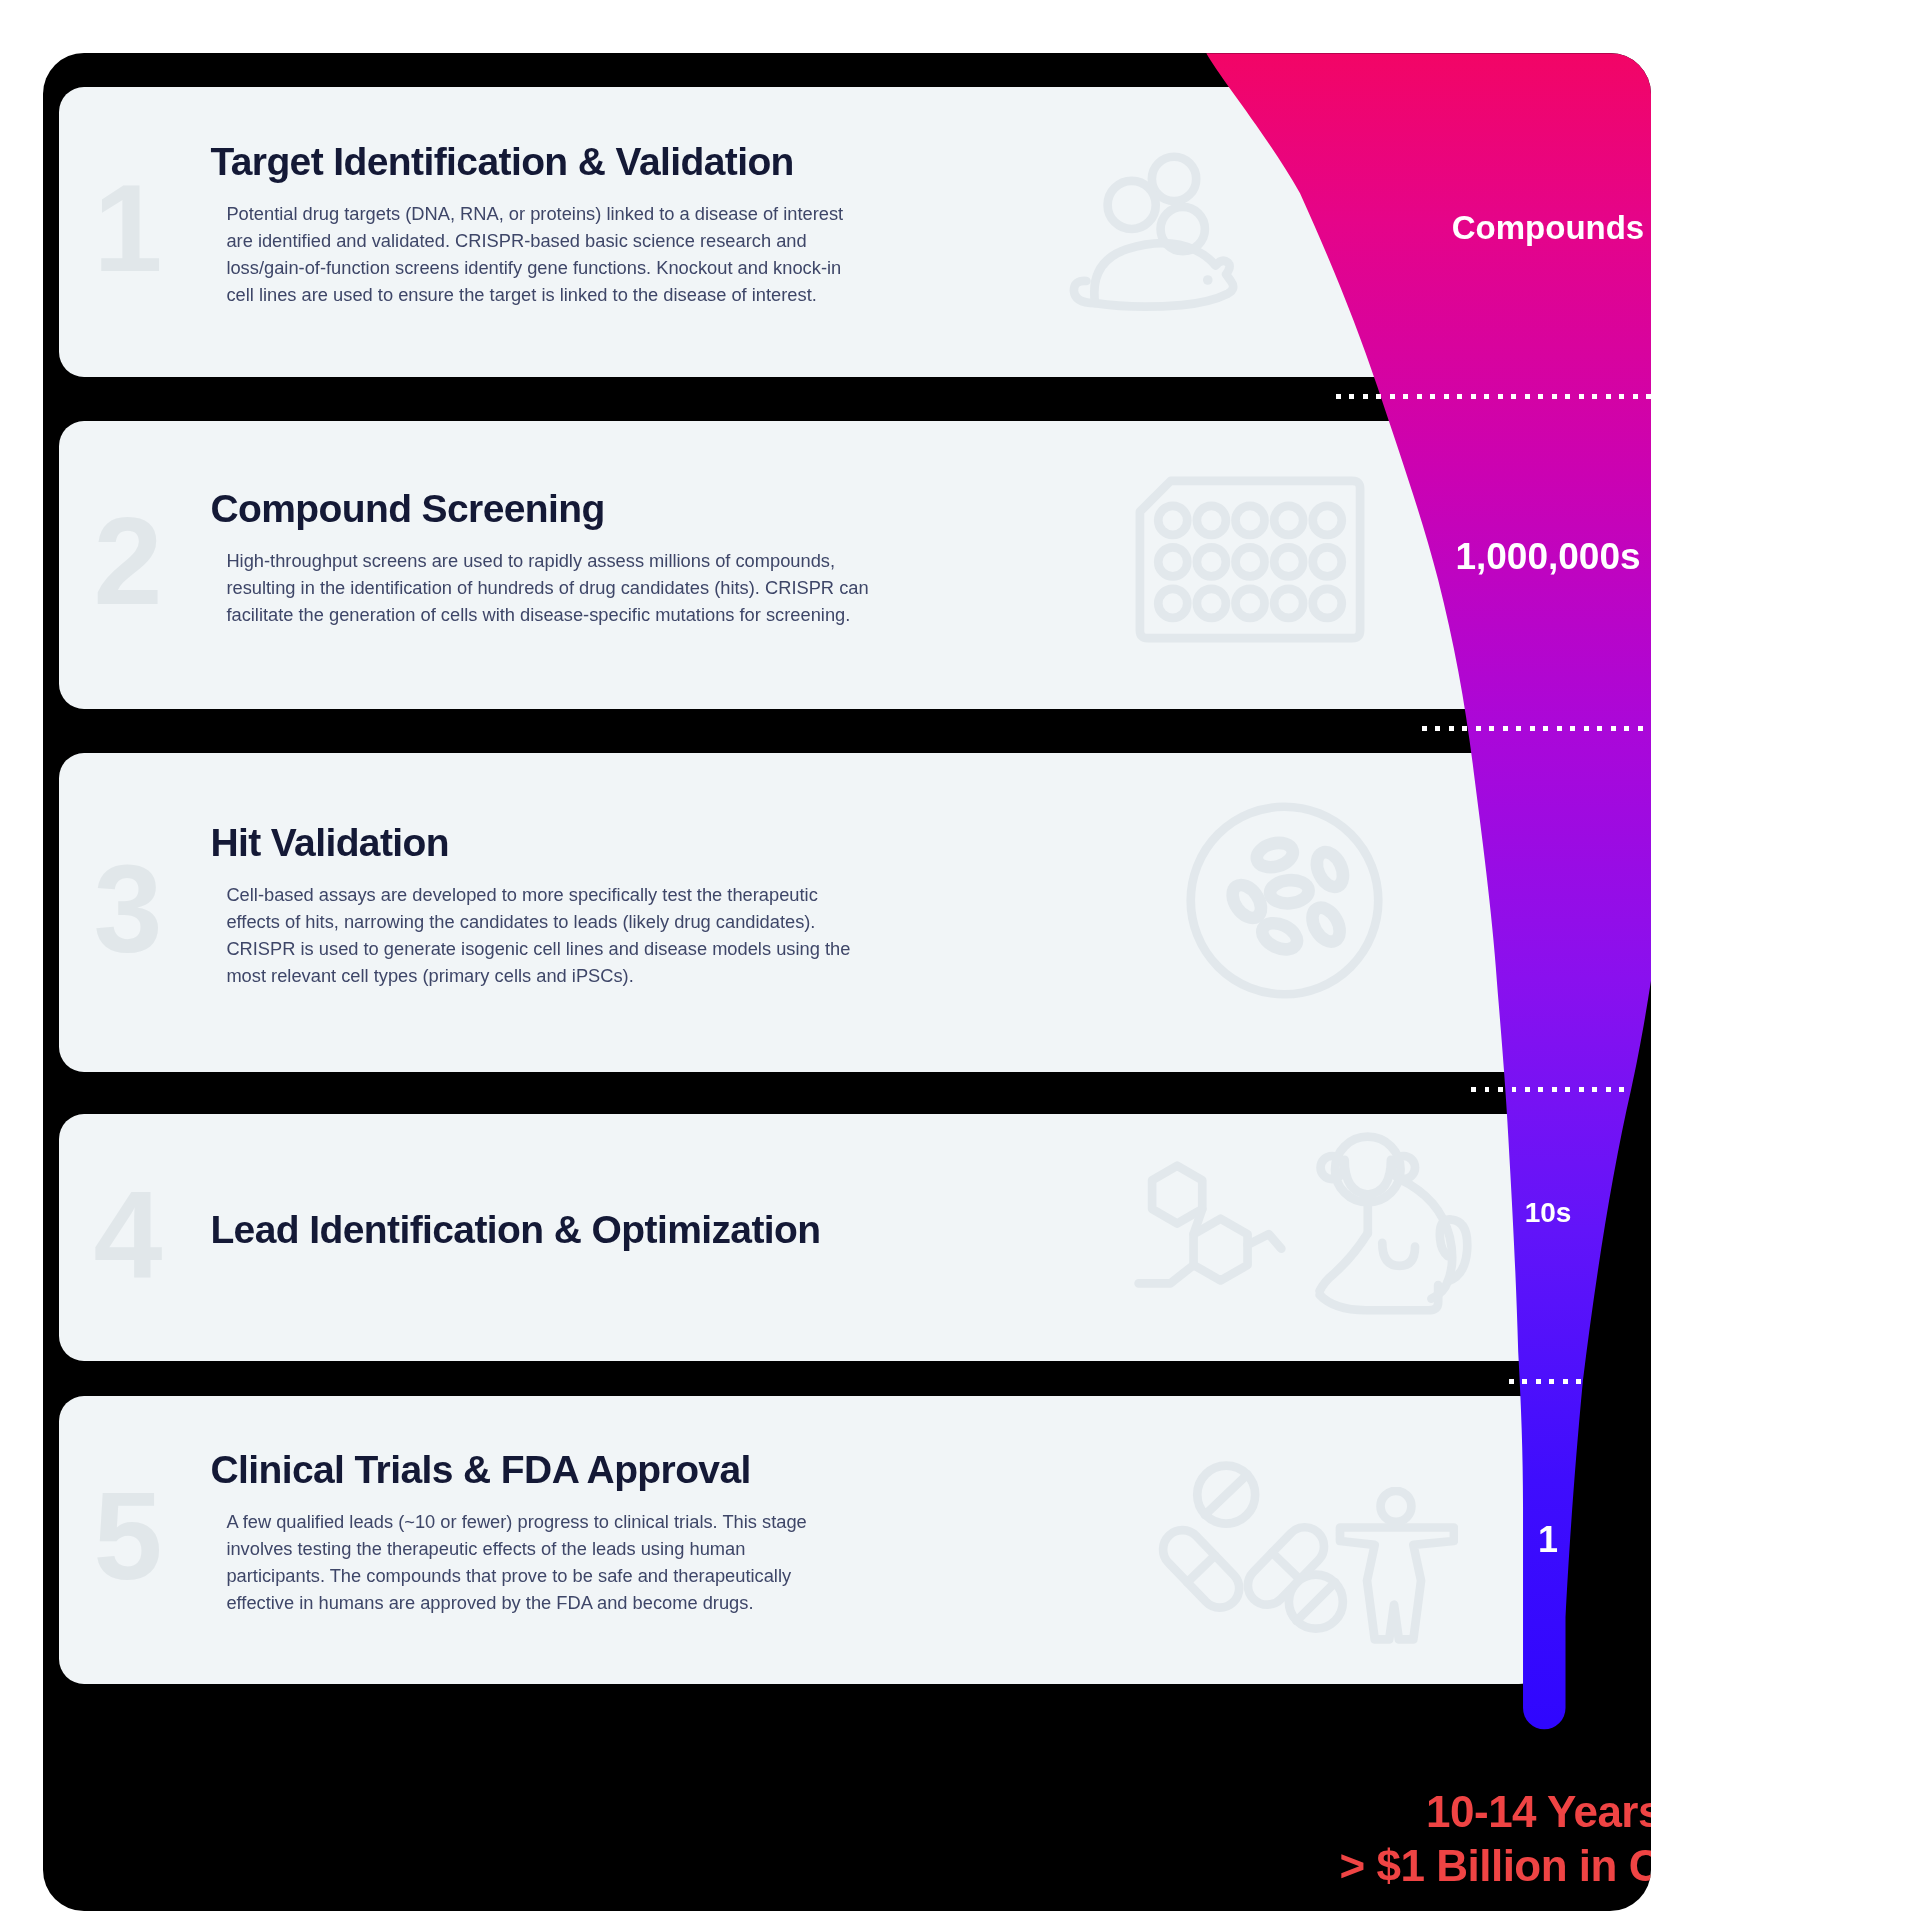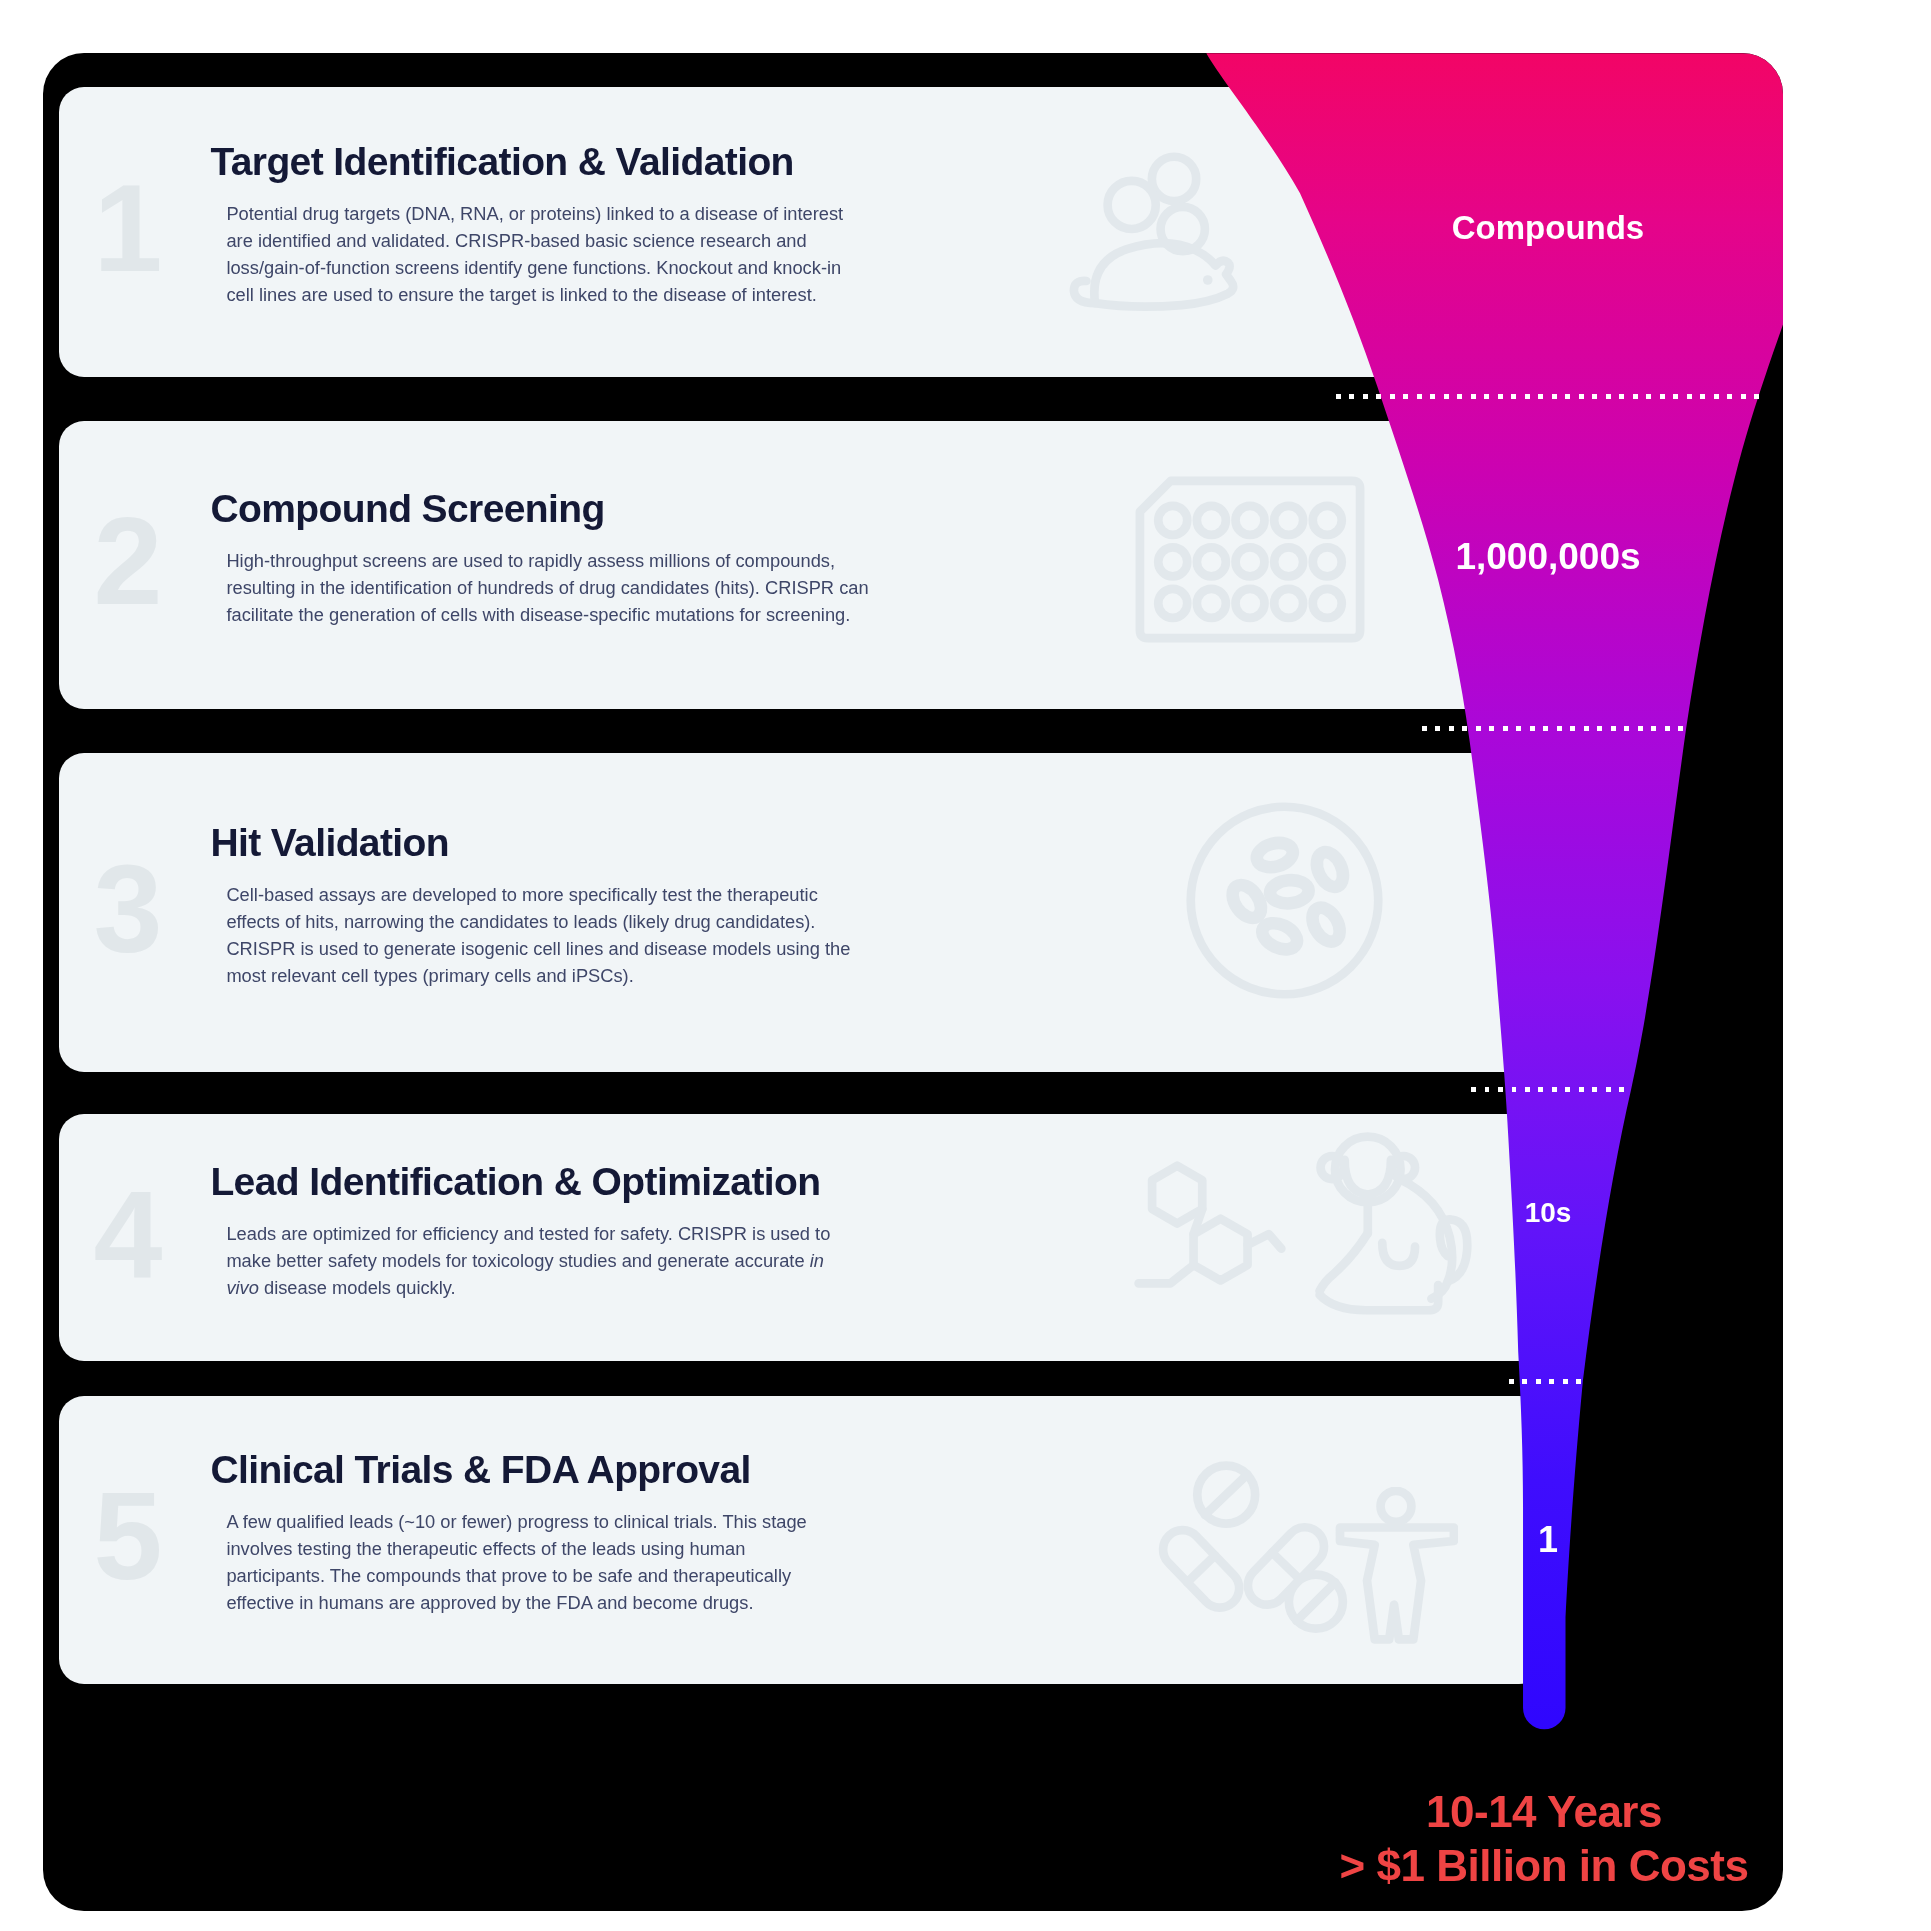--- a/index.html
+++ b/index.html
@@ -1,17 +1,17 @@
 <!DOCTYPE html>
 <html><head>
 <meta charset="utf-8">
 <style>
   html,body{margin:0;padding:0;background:#ffffff;}
   .canvas{position:relative;width:1931px;height:1931px;background:#ffffff;font-family:"Liberation Sans","DejaVu Sans",sans-serif;overflow:hidden;}
-  .board{position:absolute;left:43px;top:53px;width:1740px;height:1858px;background:#000000;border-radius:41px;overflow:hidden;}
+  .board{position:absolute;left:43px;top:53px;width:1608px;height:1858px;background:#000000;border-radius:41px;overflow:hidden;}
   .card{position:absolute;left:16.4px;width:1485px;background:#f1f5f7;border-radius:25px;}
   .stage-num{position:absolute;left:9.7px;top:50%;transform:translateY(-53%);width:118px;text-align:center;font-size:124px;font-weight:700;line-height:1;color:#e1e7ea;}
   .card-content{position:absolute;left:151px;top:50%;transform:translateY(-50%);width:850px;}
   .card-title{margin:0 0 15.4px 0;font-size:39px;font-weight:800;letter-spacing:-0.6px;color:#141936;}
   .card-body{margin:16px;font-size:18.3px;line-height:27px;color:#3e4668;white-space:pre-line;}
   .card-body i{font-style:italic;}
   .card-icon{position:absolute;}
   .card-icon path,.card-icon circle,.card-icon rect,.card-icon ellipse,.card-icon line{fill:none;stroke:#e2e8ec;stroke-width:9;stroke-linecap:round;stroke-linejoin:round;}
   .card-icon .thick{stroke-width:13;}
   .card-icon .fill{fill:#e2e8ec;stroke:none;}
@@ -90,23 +90,20 @@
         <ellipse class="thick" cx="110" cy="96" rx="20" ry="12" transform="rotate(-5 110 96)"></ellipse>
         <ellipse class="thick" cx="100" cy="142" rx="19" ry="12" transform="rotate(25 100 142)"></ellipse>
         <ellipse class="thick" cx="148" cy="130" rx="19" ry="12" transform="rotate(60 148 130)"></ellipse>
       </svg>
     </div>
 
     <div class="card" style="top:1061px;height:247px;">
       <div class="stage-num">4</div>
       <div class="card-content">
         <h2 class="card-title">Lead Identification &amp; Optimization</h2>
-        <p class="card-body"><span>Leads are optimized for efficiency and tested for safety. CRISPR is used to
-make better safety models for toxicology studies and generate accurate </span><i>in
-vivo</i><span> disease models quickly.</span></p>
       </div>
       <svg class="card-icon" style="left:1068px;top:44px;" width="164" height="135" viewBox="0 0 170 140">
         <path d="M52 8 L78 23 L78 53 L52 68 L26 53 L26 23 Z"></path>
         <path d="M97 63 L125 79 L125 111 L97 127 L69 111 L69 79 Z"></path>
         <path d="M78 53 L69 79"></path>
         <path d="M125 90 L147 79 L160 94"></path>
         <path d="M69 111 L45 130 L12 130"></path>
       </svg>
       <svg class="card-icon" style="left:1215px;top:14.5px;" width="203" height="188" viewBox="0 0 210 195">
         <circle cx="97" cy="42" r="34"></circle>

